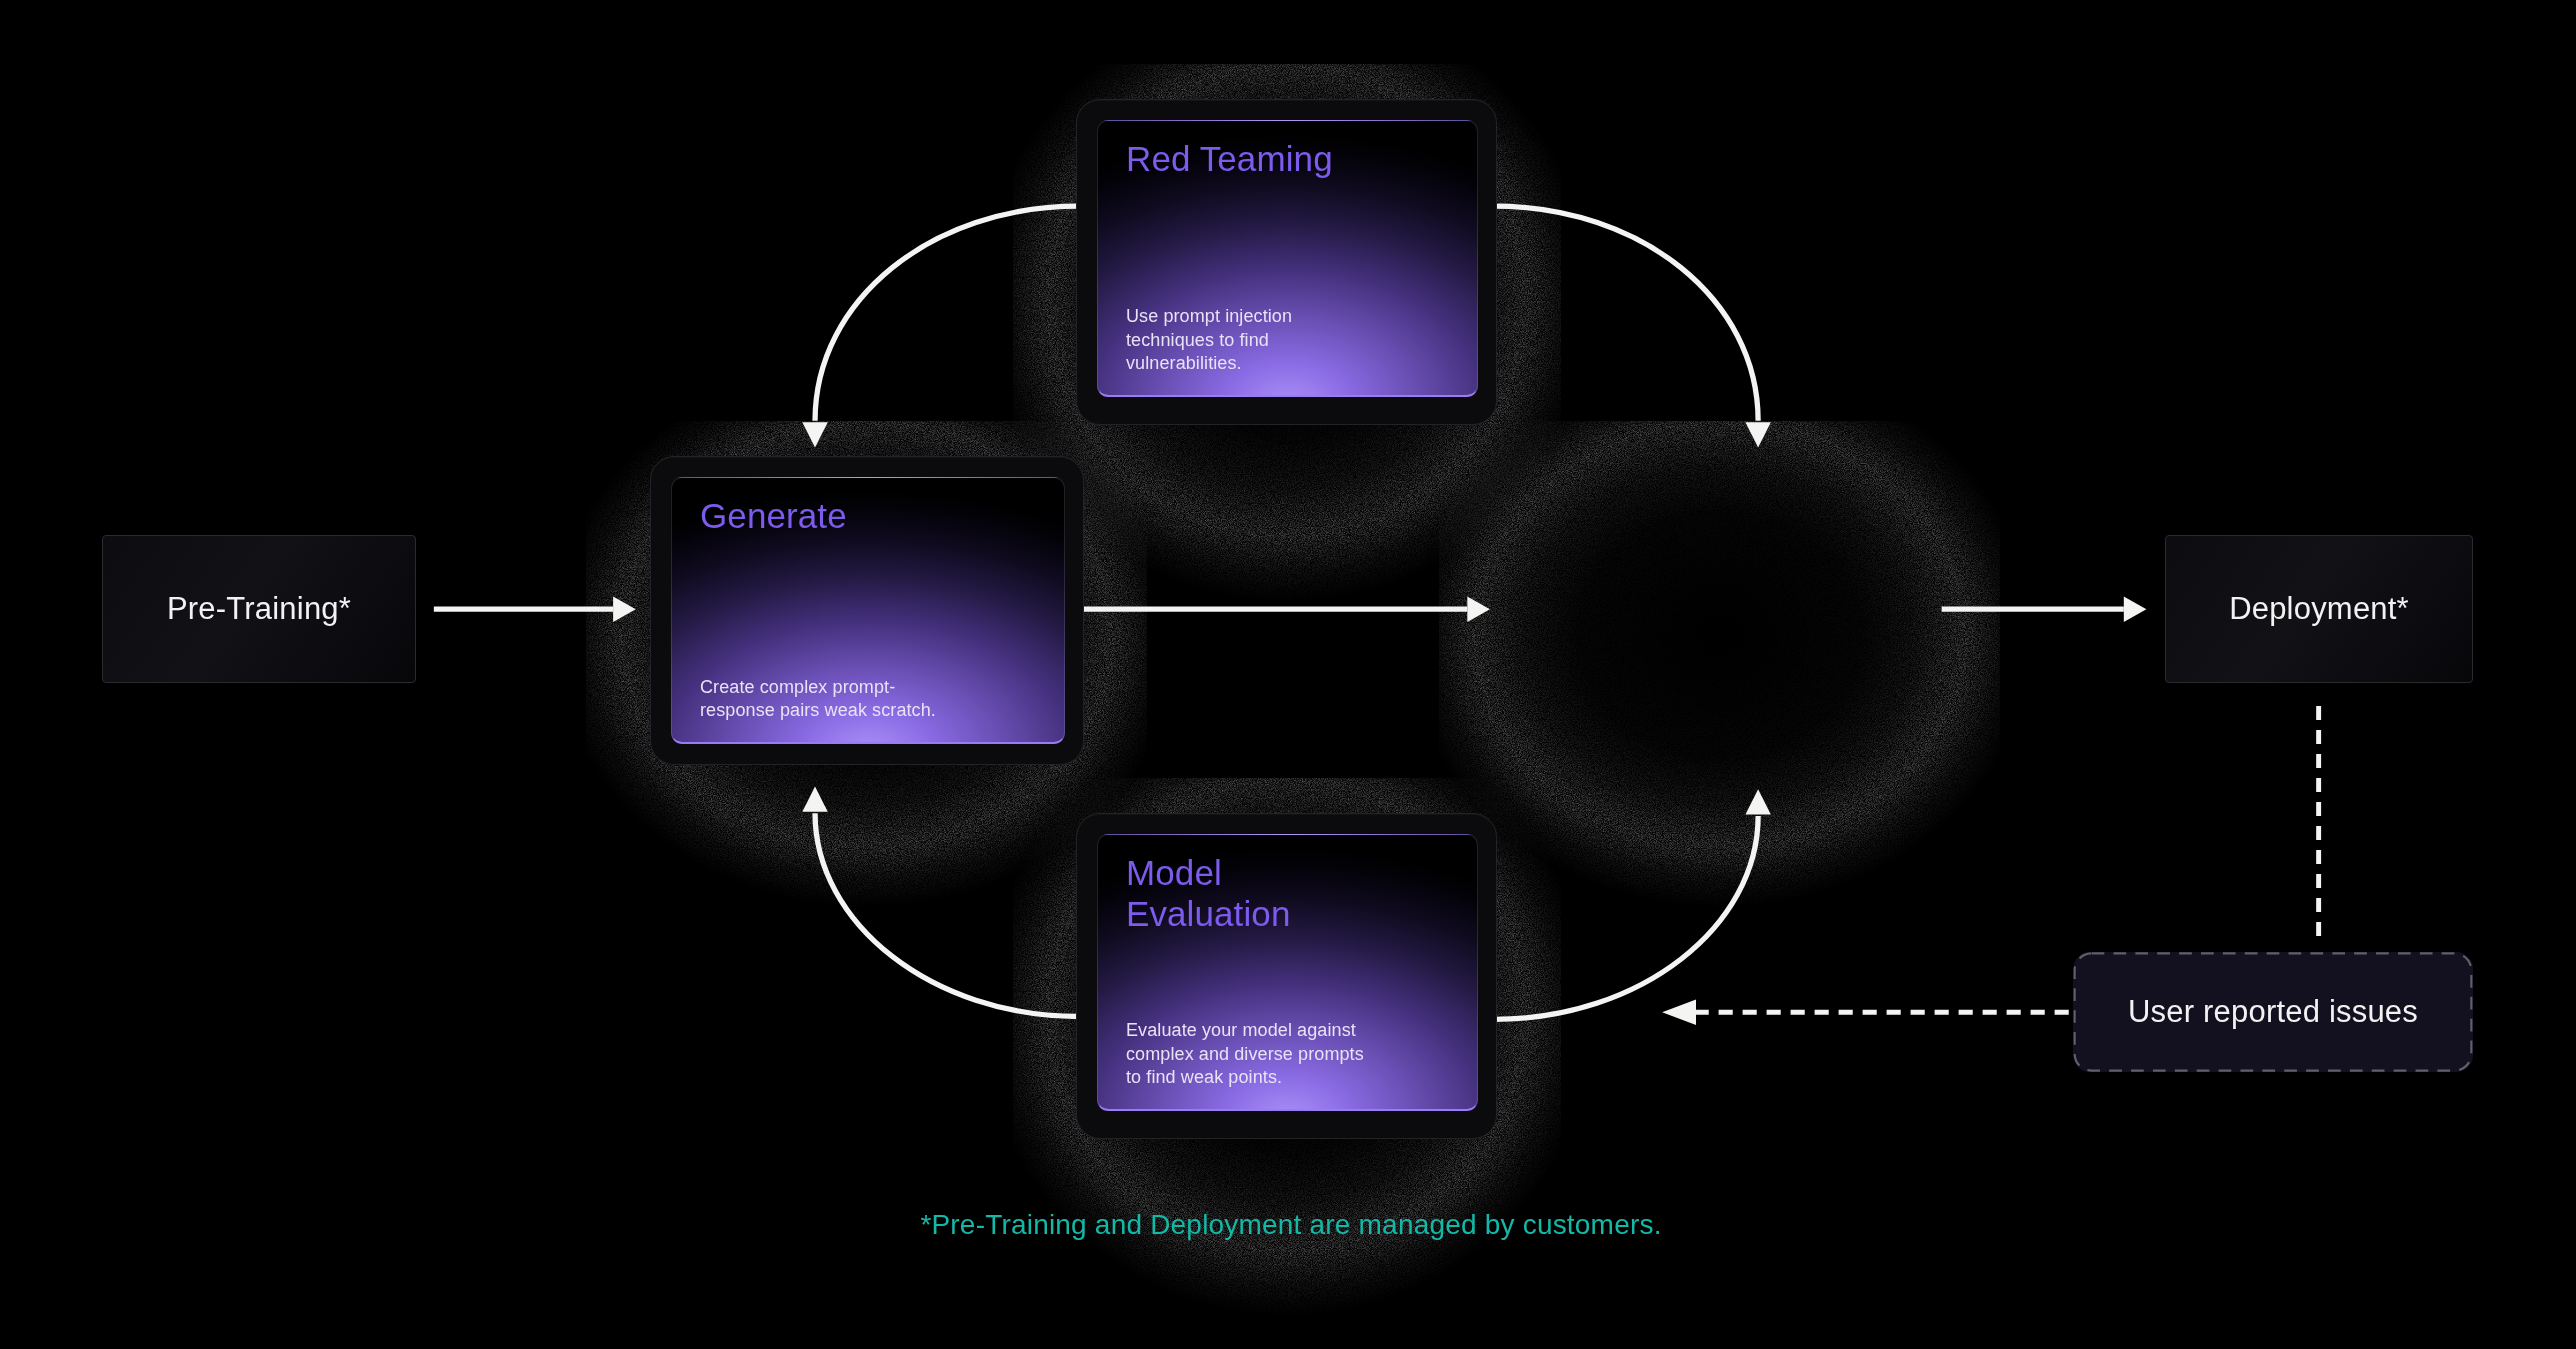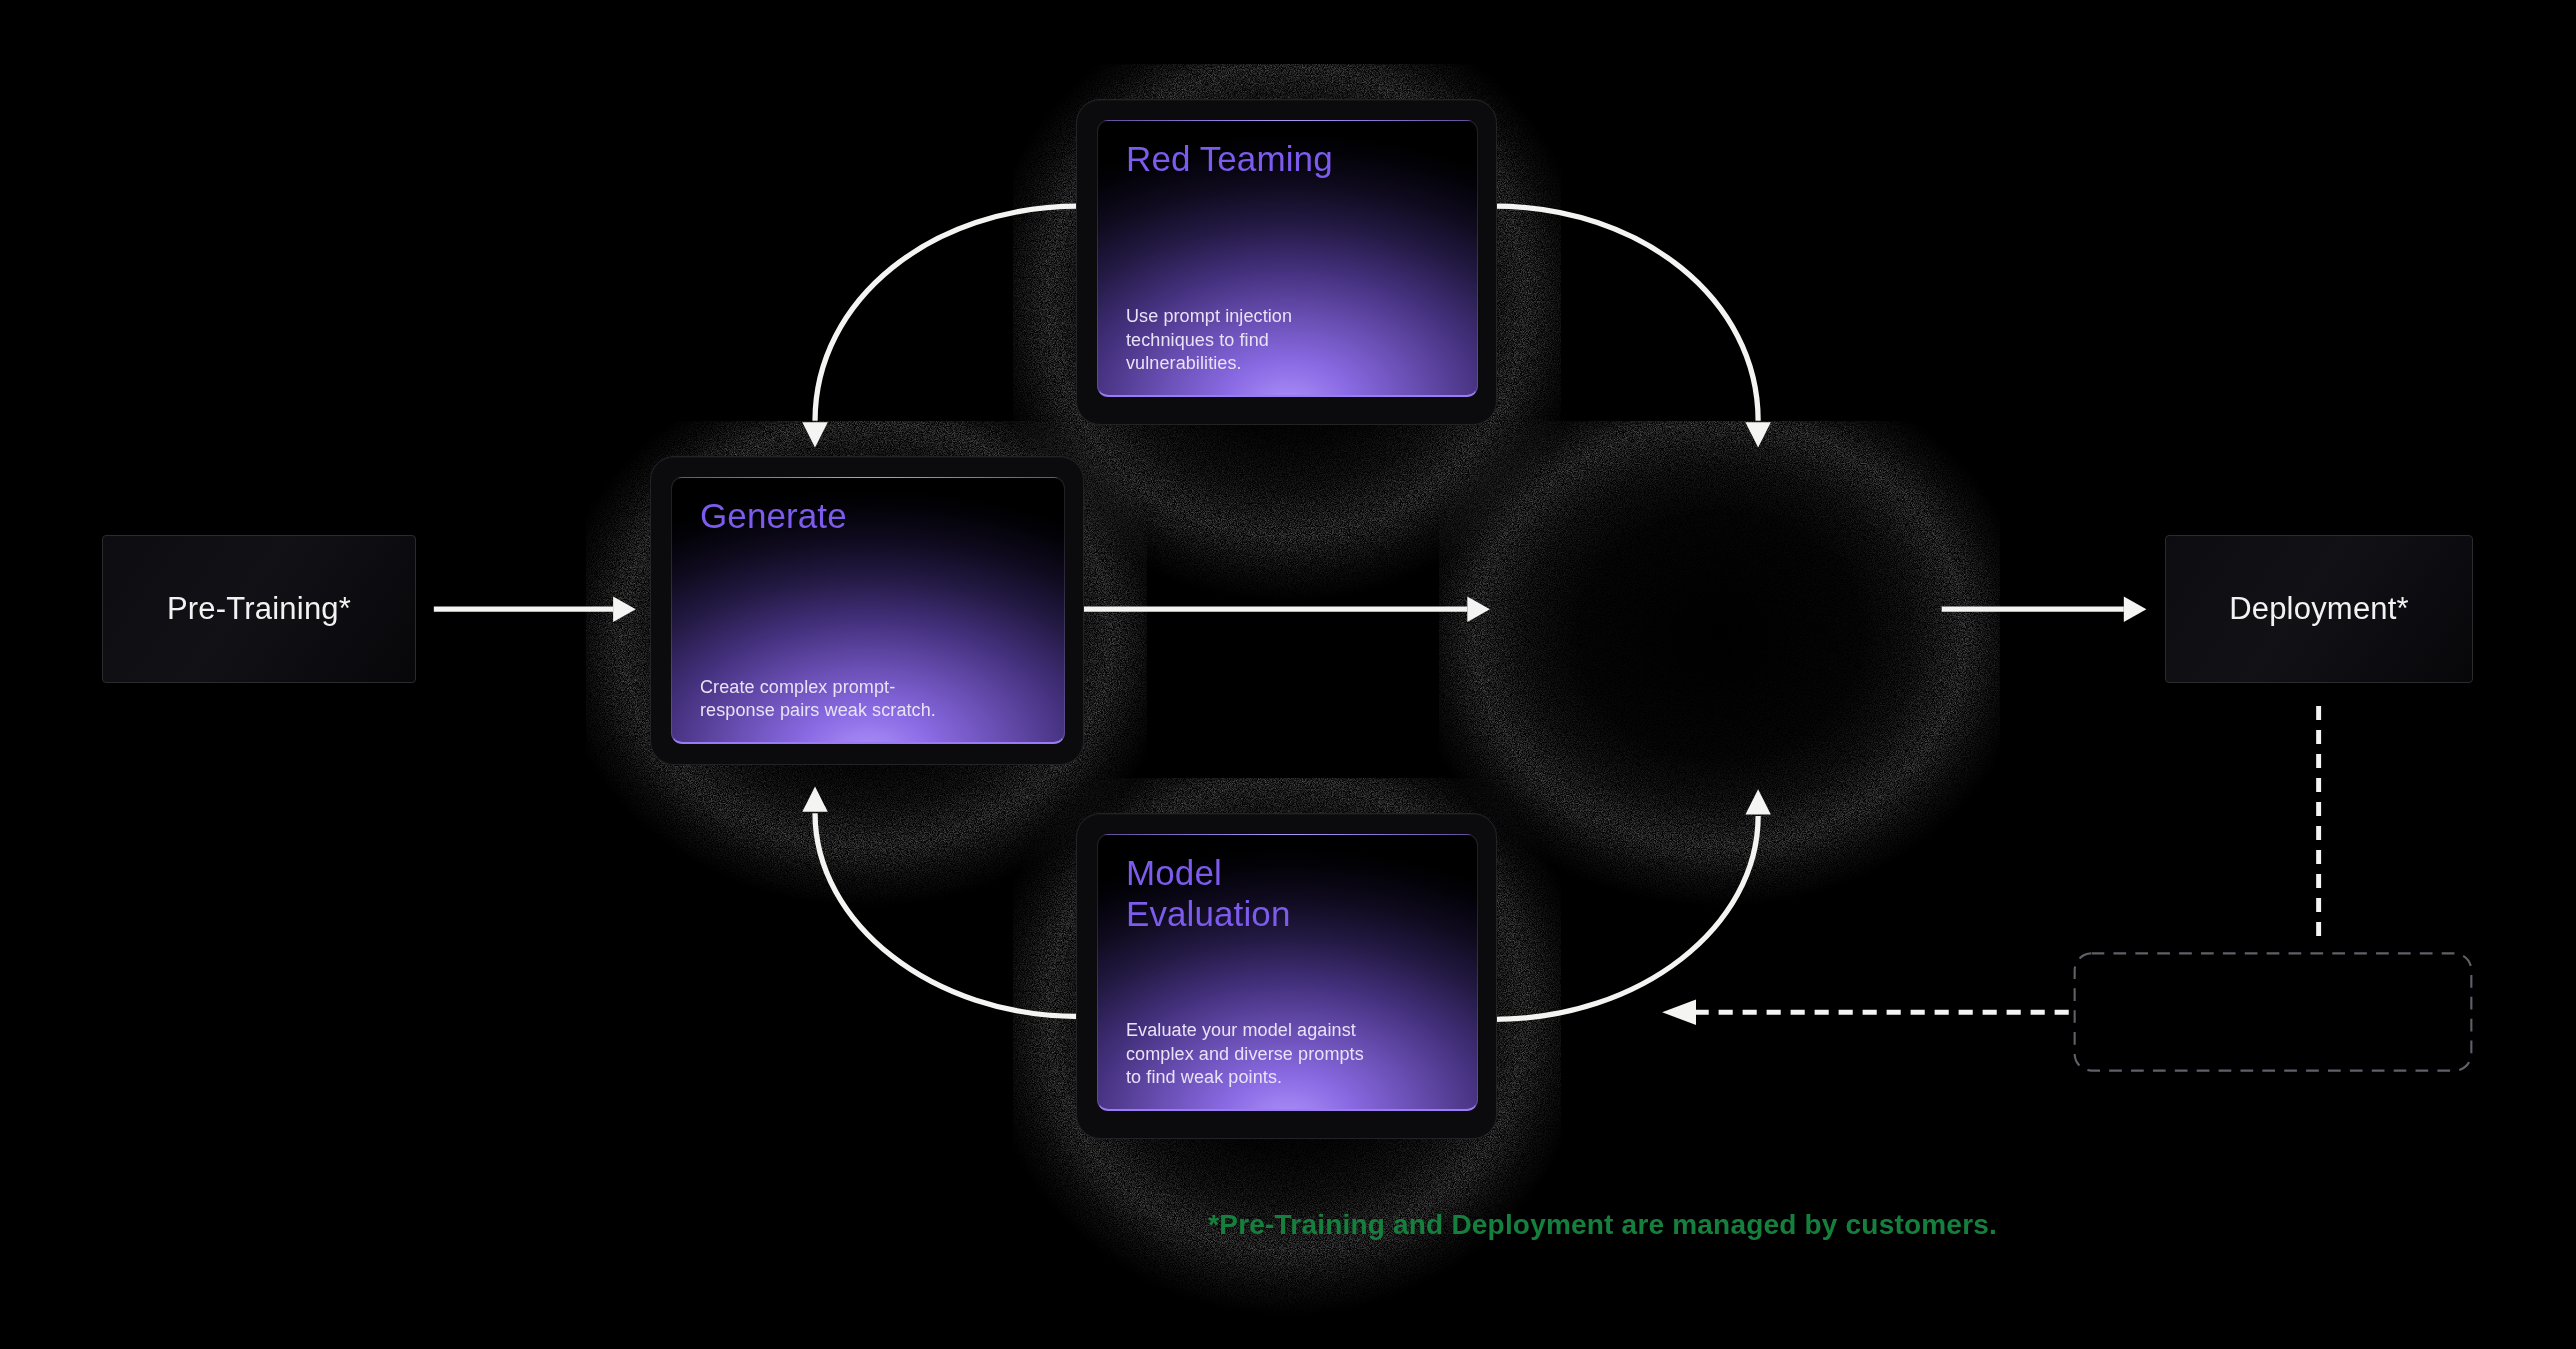--- a/index.html
+++ b/index.html
@@ -77,22 +77,22 @@
     background:#131120;
     border-radius:17px;
     display:flex;align-items:center;justify-content:center;
   }
   .dashed-box-border{position:absolute;left:0;top:0;z-index:4;pointer-events:none;}
 
   
   #footnote{
     position:absolute;z-index:5;
     left:585px;top:1209px;width:1412px;
-    text-align:right;
-    font-size:28px;font-weight:700;color:#15803d;letter-spacing:0.2px;
+    text-align:center;
+    font-size:28px;font-weight:400;color:#14b8a6;letter-spacing:0.2px;
   }
 </style>
 </head>
 <body>
 
 <svg width="0" height="0" style="position:absolute" aria-hidden="true">
   <defs>
     <filter id="grainF" x="-2%" y="-2%" width="104%" height="104%">
       <feTurbulence type="fractalNoise" baseFrequency="0.8" numOctaves="2" seed="7" result="t"></feTurbulence>
       <feColorMatrix in="t" type="matrix" values="0 0 0 0 1  0 0 0 0 1  0 0 0 0 1  0 0 0 1.35 -0.42" result="sp"></feColorMatrix>
@@ -182,20 +182,23 @@
   </div>
 
   <div class="plain-box" style="left:102px;top:535px;width:314px;height:148px">
     <span class="plain-label">Pre-Training*</span>
   </div>
 
   <div class="plain-box" style="left:2165px;top:535px;width:308px;height:148px">
     <span class="plain-label">Deployment*</span>
   </div>
 
+  <div class="dashed-box" style="left:2073px;top:952px;width:400px;height:120px">
+    <span class="plain-label">User reported issues</span>
+  </div>
   <svg class="dashed-box-border" style="left:2073px;top:952px" width="400" height="120" viewBox="0 0 566 170">
     <rect x="2" y="2" width="562" height="166" rx="24" fill="none" stroke="#60606A" stroke-width="3" stroke-dasharray="18 13"></rect>
   </svg>
 
   <div id="footnote">*Pre-Training and Deployment are managed by customers.</div>
 
 </div>
 
 
 </body></html>

